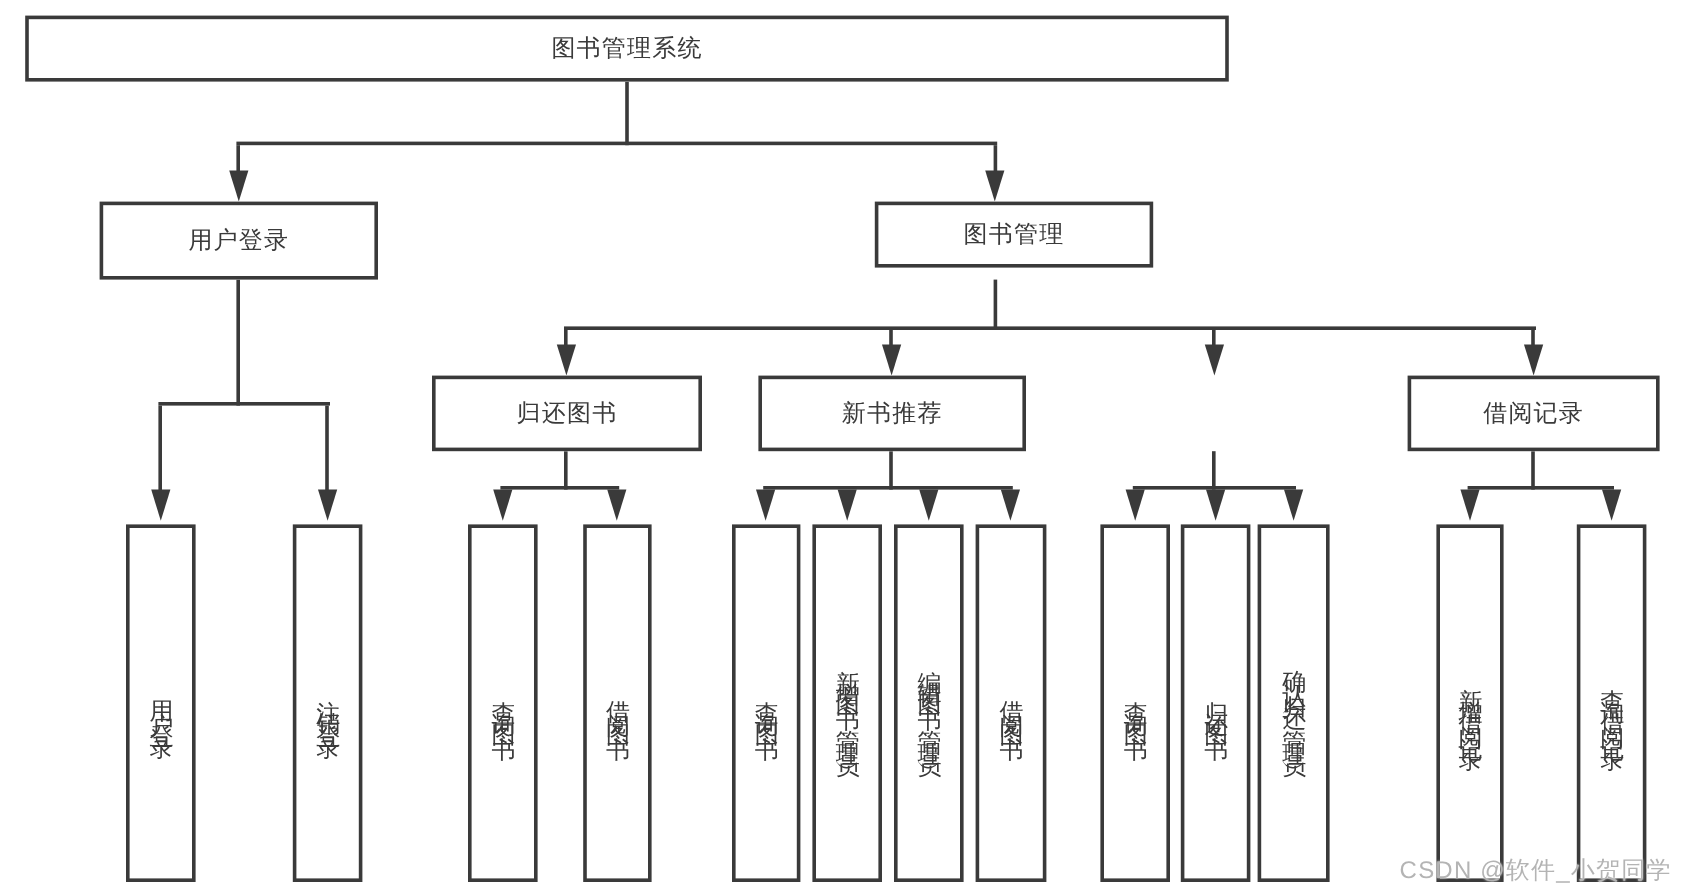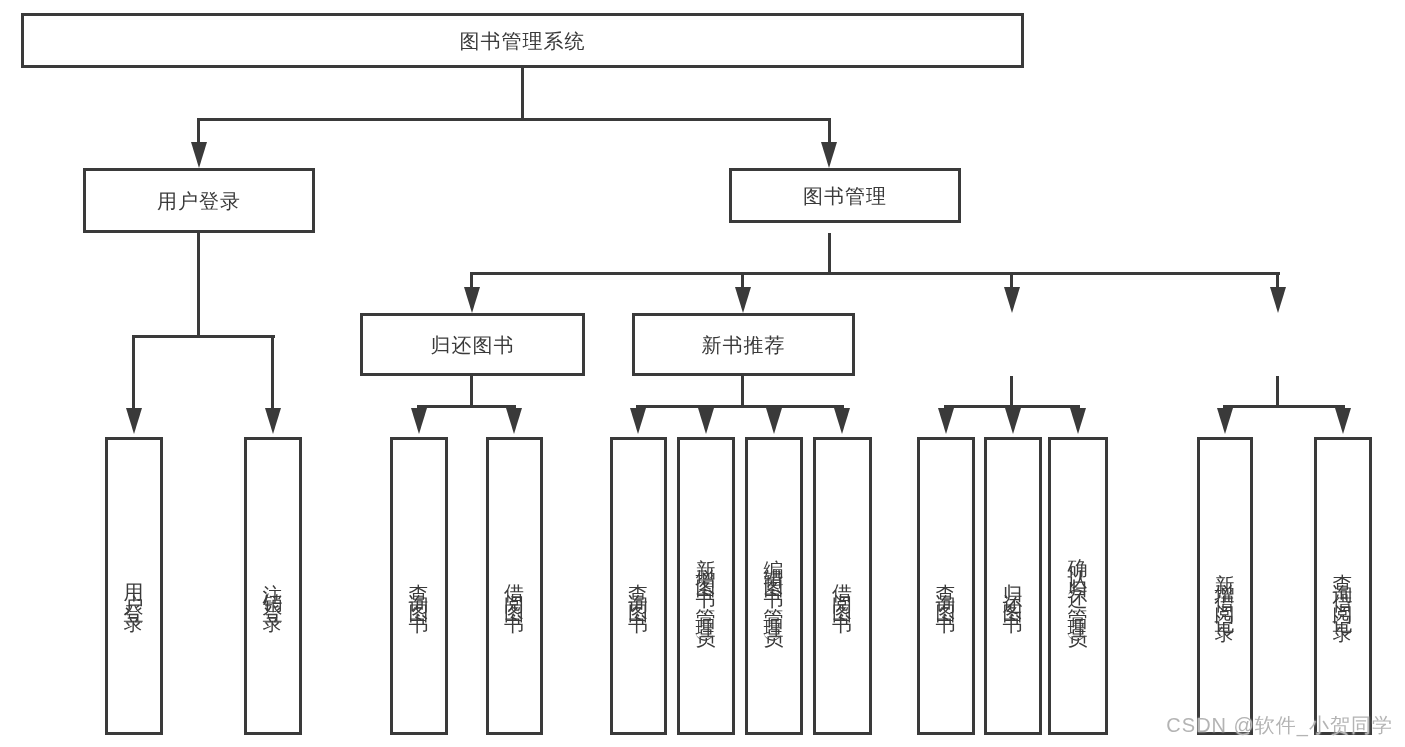--- a/index.html
+++ b/index.html
@@ -89,20 +89,21 @@
   <div class="arr" style="left:1217px;top:408px"></div>
   <div class="arr" style="left:1335px;top:408px"></div>
 
   <div class="node" style="left:21px;top:13px;width:1003px;height:55px">图书管理系统</div>
 
   <div class="node" style="left:83px;top:168px;width:232px;height:65px">用户登录</div>
   <div class="node" style="left:729px;top:168px;width:232px;height:55px">图书管理</div>
 
   <div class="node" style="left:360px;top:313px;width:225px;height:63px">归还图书</div>
   <div class="node" style="left:632px;top:313px;width:223px;height:63px">新书推荐</div>
+  <div class="node" style="left:1173px;top:313px;width:210px;height:63px">借阅记录</div>
 
   <div class="node vnode" style="left:105px;top:437px;width:58px;height:298px">用户登录</div>
   <div class="node vnode" style="left:244px;top:437px;width:58px;height:298px">注销登录</div>
 
   <div class="node vnode" style="left:390px;top:437px;width:58px;height:298px">查询图书</div>
   <div class="node vnode" style="left:486px;top:437px;width:57px;height:298px">借阅图书</div>
 
   <div class="node vnode" style="left:610px;top:437px;width:57px;height:298px">查询图书</div>
   <div class="node vnode" style="left:677px;top:437px;width:58px;height:298px">新增图书（管理员）</div>
   <div class="node vnode" style="left:745px;top:437px;width:58px;height:298px">编辑图书（管理员）</div>

